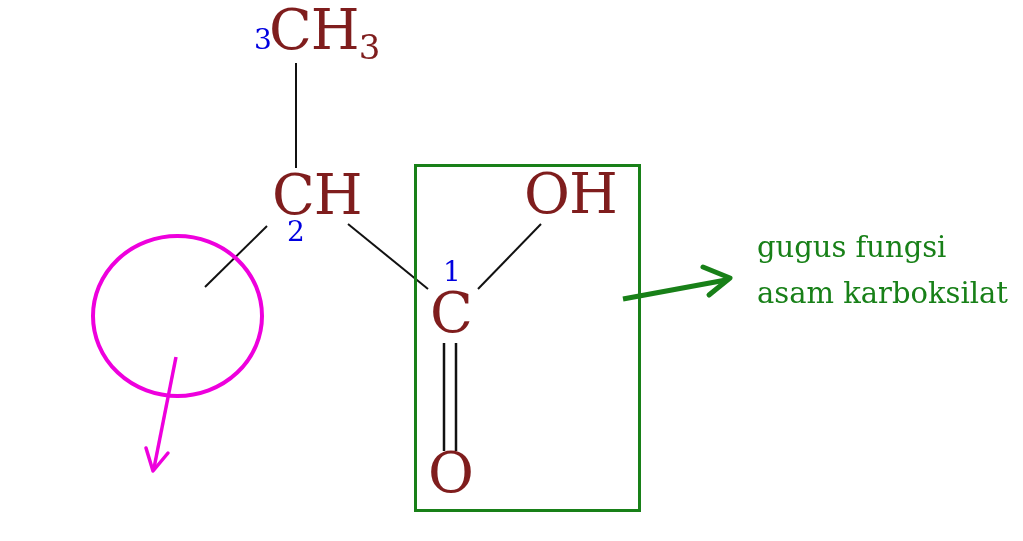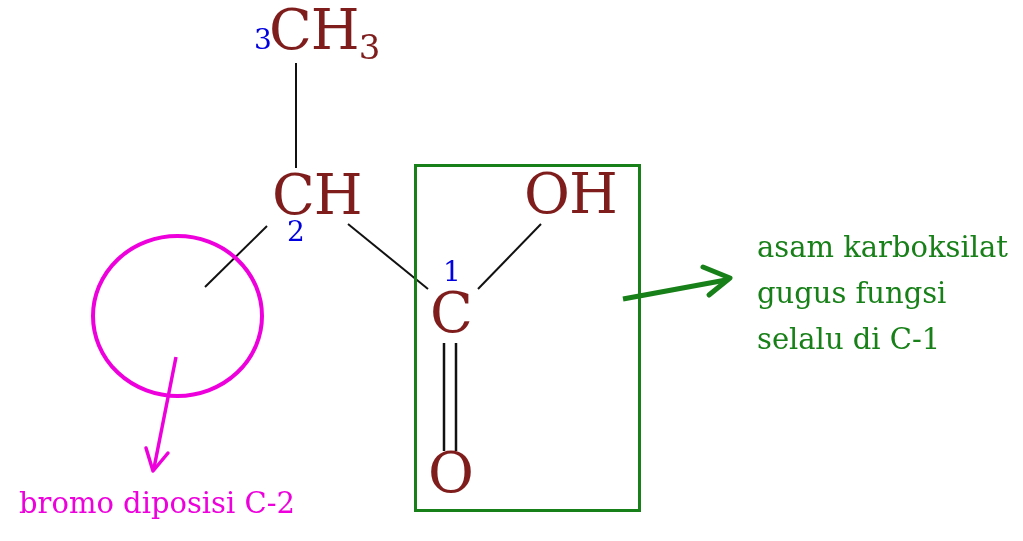--- a/index.html
+++ b/index.html
@@ -83,21 +83,19 @@
   <div class="abs locant" style="left:287px; top:218px;">2</div>
 
 
   <div class="abs formula" style="left:430px; top:285px;">C</div>
   <div class="abs locant" style="left:443px; top:258px;">1</div>
 
   <div class="abs formula" style="left:524px; top:166px;">OH</div>
 
   <div class="abs formula" style="left:428px; top:445px;">O</div>
 
-  <div class="abs note-magenta" style="left:19px; top:486px;">bromo diposisi C-2</div>
 
   <div class="abs note-green" style="left:757px; top:224px;">
+    <div>gugus fungsi</div>
     <div>asam karboksilat</div>
-    <div>gugus fungsi</div>
-    <div>selalu di C-1</div>
   </div>
 
 </div>
 
 </body></html>

